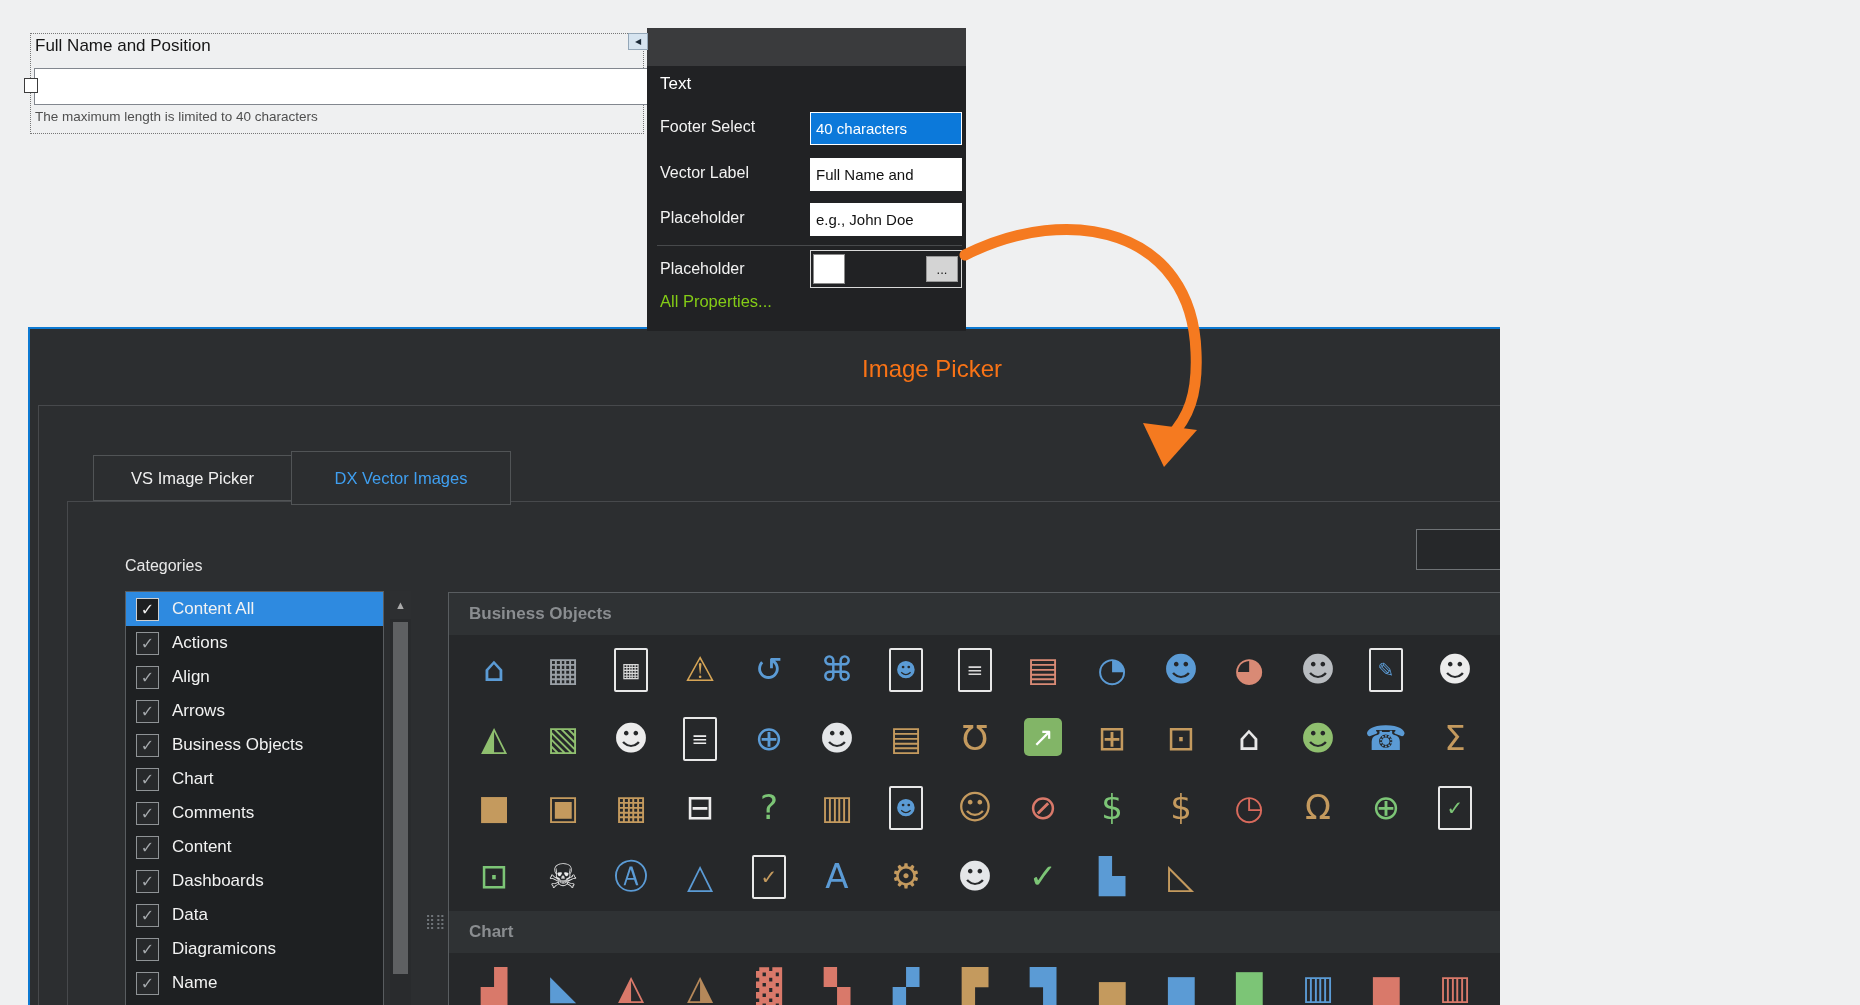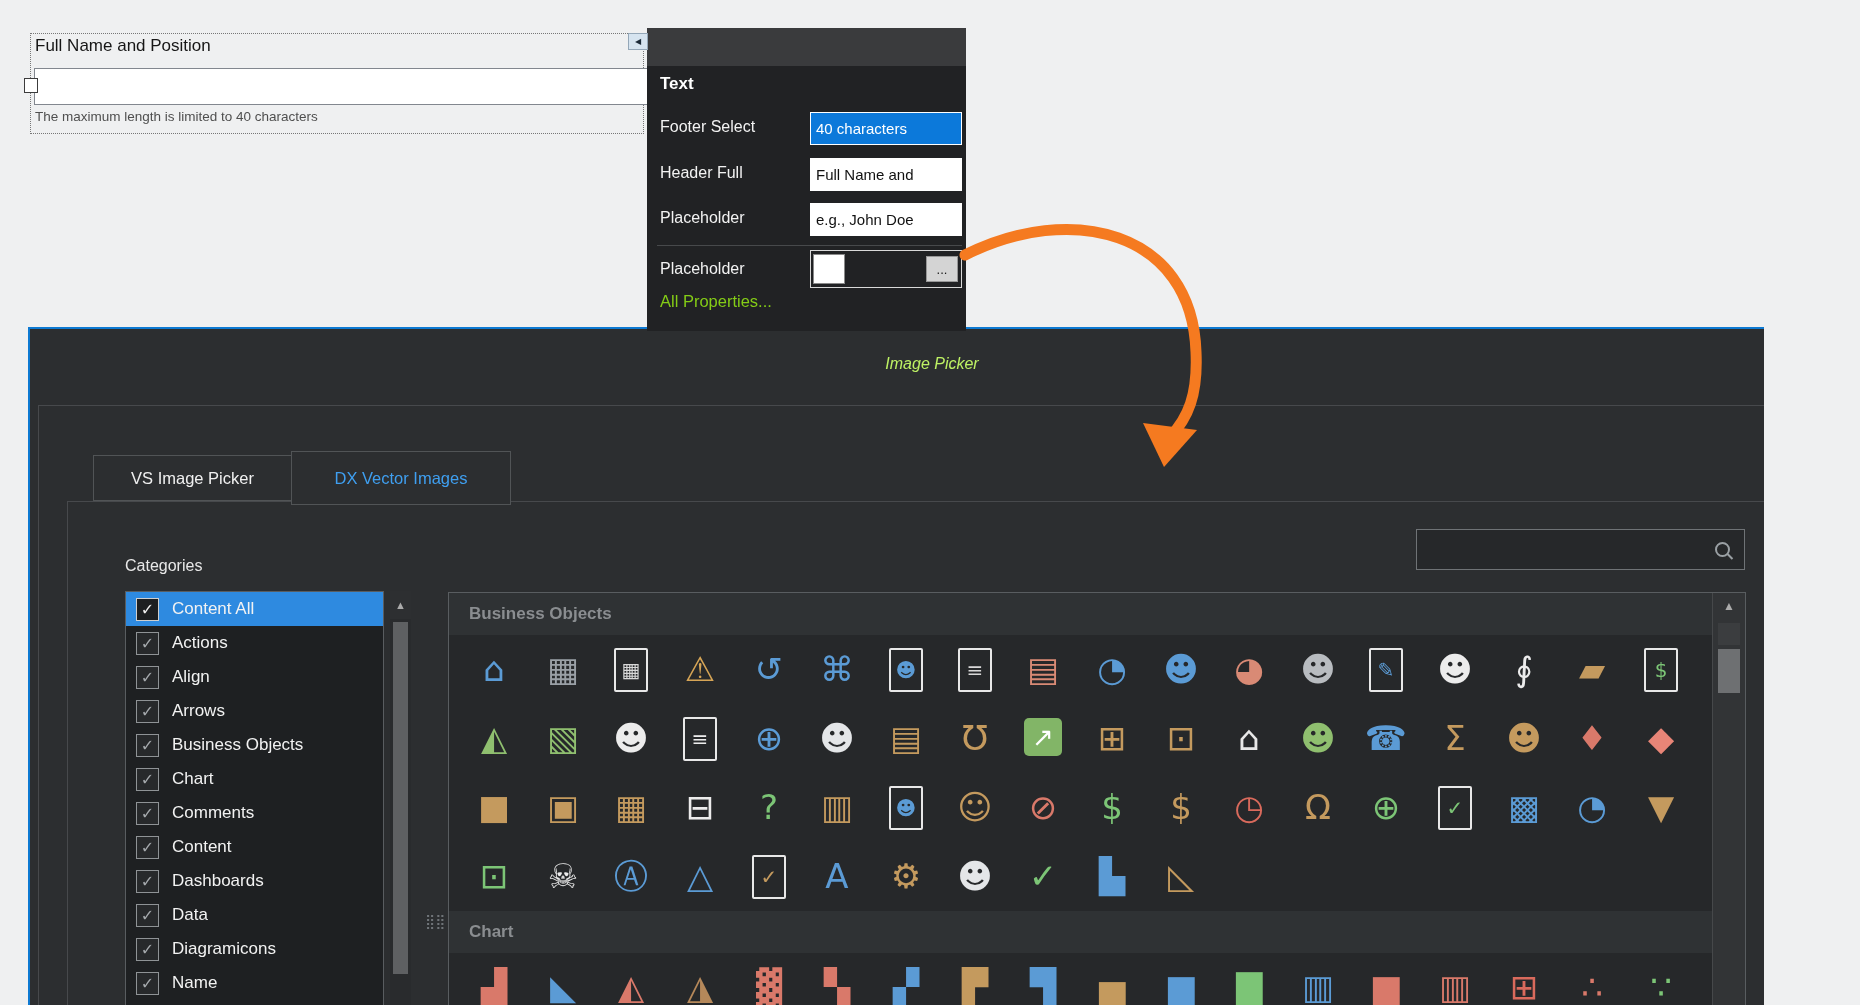--- a/index.html
+++ b/index.html
@@ -1,53 +1,53 @@
 <!DOCTYPE html>
 <html><head>
 <meta charset="utf-8">
 <style>
   html,body{margin:0;padding:0;background:#eff0f1;}
-  .stage{position:relative;width:1764px;height:1005px;overflow:hidden;
+  .stage{position:relative;width:1500px;height:1005px;overflow:hidden;
          font-family:"Liberation Sans","DejaVu Sans",sans-serif;}
 
   
   .form-preview{position:absolute;left:30px;top:33px;width:612px;height:99px;
                 border:1px dotted #777;z-index:5;}
   .fp-label{position:absolute;left:4px;top:2px;font-size:17px;color:#161616;}
   .fp-input{position:absolute;left:3px;top:34px;width:600px;height:35px;background:#fff;
             border:1px solid #82878f;font-size:15px;color:#222;padding:0 6px;outline:none;}
   .fp-footer{position:absolute;left:4px;top:75px;font-size:13.5px;color:#4f4f4f;}
   .fp-handle{position:absolute;left:-7px;top:44px;width:12px;height:13px;background:#fff;
              border:1px solid #3c3c3c;z-index:6;}
   .collapse-btn{position:absolute;left:628px;top:33px;width:18px;height:15px;background:#d6e4f0;
                 border:1px solid #94a7b8;z-index:25;display:flex;align-items:center;justify-content:center;
                 font-size:8px;color:#1b2a38;cursor:pointer;}
 
   
   .prop-panel{position:absolute;left:647px;top:28px;width:319px;height:303px;background:#212224;z-index:20;}
   .prop-header{position:absolute;left:0;top:0;right:0;height:38px;background:#3a3b3d;}
-  .prop-title{position:absolute;left:13px;top:46px;font-size:17px;font-weight:bold;color:#fff;}
+  .prop-title{position:absolute;left:13px;top:46px;font-size:17px;font-weight:normal;color:#fff;}
   .prop-label{position:absolute;left:13px;font-size:16px;color:#f2f2f2;}
   .prop-input{position:absolute;left:163px;width:140px;height:31px;background:#fff;border:1px solid #fff;
               font-size:15px;color:#111;padding:0 5px;outline:none;font-family:inherit;}
   .prop-input.selected{background:#0c79da;color:#fff;}
   .prop-sep{position:absolute;left:10px;right:4px;top:217px;height:1px;background:#47494b;}
   .li-widget{position:absolute;left:163px;top:222px;width:150px;height:36px;border:1px solid #d9d9d9;}
   .li-swatch{position:absolute;left:2px;top:3px;width:30px;height:28px;background:#fff;border:1px solid #8a8a8a;}
   .li-browse{position:absolute;right:3px;top:5px;width:30px;height:24px;background:#d4d4d4;border:1px solid #979797;
              color:#1c1c1c;font-size:13px;display:flex;align-items:center;justify-content:center;cursor:pointer;}
   .all-props{position:absolute;left:13px;top:264px;font-size:16.5px;color:#84cc16;cursor:pointer;}
 
   
   .arrow-svg{position:absolute;left:940px;top:190px;z-index:30;pointer-events:none;}
 
   
   .dialog{position:absolute;left:28px;top:327px;width:1804px;height:681px;background:#2c2e30;
           border:2px solid #0d79d2;z-index:10;}
-  .dlg-title{position:absolute;left:0;right:0;top:26px;text-align:center;font-size:16px;color:#bef264;font-style:italic;}
+  .dlg-title{position:absolute;left:0;right:0;top:26px;text-align:center;font-size:24px;color:#f97316;}
   .dlg-close{position:absolute;right:50px;top:20px;font-size:26px;color:#fff;cursor:pointer;line-height:1;}
   .inner-panel{position:absolute;left:8px;right:18px;top:76px;bottom:-4px;border:1px solid #47494c;}
 
   
   .tabs{position:absolute;left:54px;top:49px;height:46px;display:flex;z-index:2;}
   .tab{height:44px;border:1px solid #515456;border-right:none;display:flex;align-items:center;
        justify-content:center;font-size:16.5px;color:#f0f0f0;cursor:pointer;background:#2c2e30;}
   .tab:last-child{border-right:1px solid #515456;}
   .tab.active{color:#3f9ff0;margin-top:-4px;height:52px;border-right:1px solid #515456;z-index:3;}
 
@@ -111,21 +111,21 @@
     <span>◀</span>
   </div>
 
   <div class="prop-panel">
     <div class="prop-header"></div>
     <div class="prop-title">Text</div>
 
     <div class="prop-label" style="top:90px;">Footer Select</div>
     <input class="prop-input selected" style="top: 84px;" type="text" value="40 characters">
 
-    <div class="prop-label" style="top:136px;">Header Full</div>
+    <div class="prop-label" style="top:136px;">Vector Label</div>
     <input class="prop-input" style="top: 130px;" type="text" value="Full Name and">
 
     <div class="prop-label" style="top:181px;">Placeholder</div>
     <input class="prop-input" style="top: 175px;" type="text" value="e.g., John Doe">
 
     <div class="prop-sep"></div>
 
     <div class="prop-label" style="top:232px;">Placeholder</div>
     <div class="li-widget">
       <div class="li-swatch"></div>

